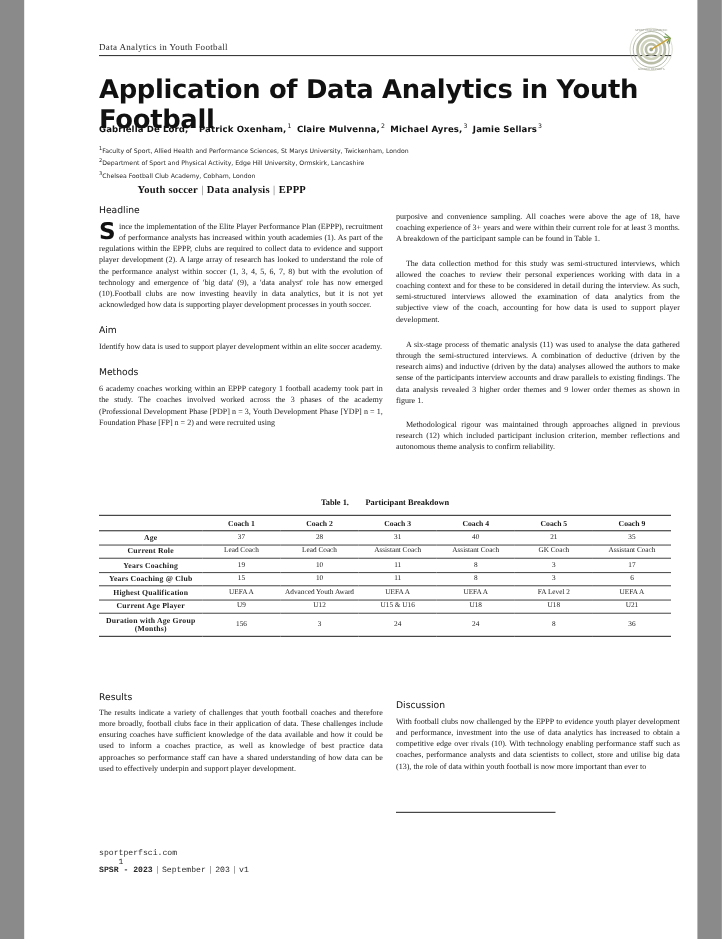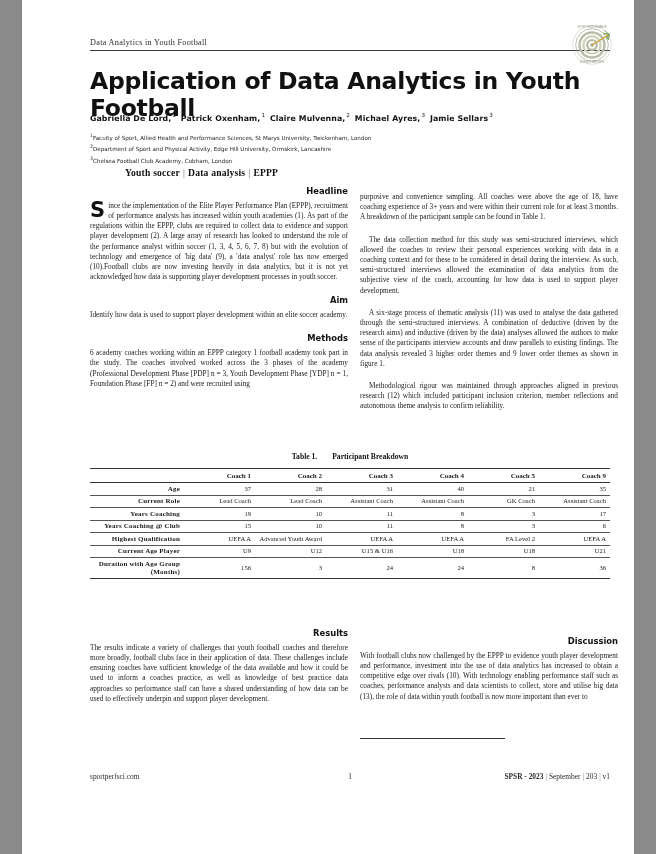--- a/index.html
+++ b/index.html
@@ -121,26 +121,26 @@
   .col-left  { left: 68px; }
   .col-right { left: 338px; }
 
   .col-upper-left  { top: 186px; }
   .col-upper-right { top: 192px; }
   .col-lower-left  { top: 628px; }
   .col-lower-right { top: 636px; }
 
   h2.sec {
     font-family: "DejaVu Sans", sans-serif;
-    font-weight: bold;
+    font-weight: normal;
     font-size: 8.4px;
     color: #111;
     margin: 0 0 3px 0;
     letter-spacing: 0;
-    text-align: right;
+    text-align: left;
   }
   h2.sec.gap { margin-top: 13px; }
 
   p.body {
     margin: 0 0 0 0;
     text-align: justify;
     text-justify: inter-word;
     hyphens: auto;
   }
   p.body + p.body { text-indent: 9px; margin-top: 12px; }
@@ -177,21 +177,21 @@
     top: 470px;
     width: 520px;
     border-collapse: collapse;
     font-family: "Liberation Serif", serif;
     font-size: 6.6px;
     color: #1a1a1a;
   }
   table.pt th, table.pt td {
     padding: 1.5px 4px 1.5px 4px;
     vertical-align: middle;
-    text-align: right;
+    text-align: center;
     line-height: 1.22;
   }
   table.pt thead th {
     font-weight: bold;
     font-size: 7.0px;
     padding-bottom: 2px;
   }
   table.pt thead tr { border-bottom: 0.9px solid #333; }
   table.pt tbody tr { border-bottom: 0.6px solid #555; }
   table.pt tbody tr.last { border-bottom: 0.9px solid #333; }
@@ -219,25 +219,26 @@
     width: 145px;
     border-top: 1.1px solid #333;
   }
 
   
   .footer {
     position: absolute;
     left: 68px;
     top: 772px;
     width: 520px;
-    font-family: Liberation Serif, serif;
+    font-family: Liberation Mono, monospace;
     font-size: 7.4px;
     color: #2b2b2b;
     display: flex;
     align-items: baseline;
+    flex-direction: column;
   }
   .footer .f-left  { flex: 1 1 0; text-align: left; }
   .footer .f-mid   { flex: 0 0 auto; width: 40px; text-align: center; }
   .footer .f-right { flex: 1 1 0; text-align: right; }
   .footer .f-right b { font-weight: bold; }
   .footer .bar { color: #777; padding: 0 2px; }
 </style>
 </head>
 <body>
 

